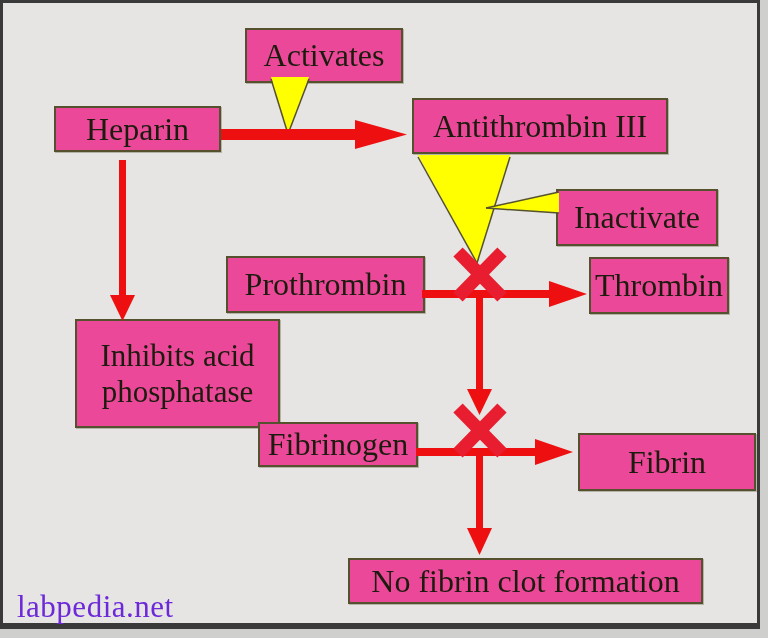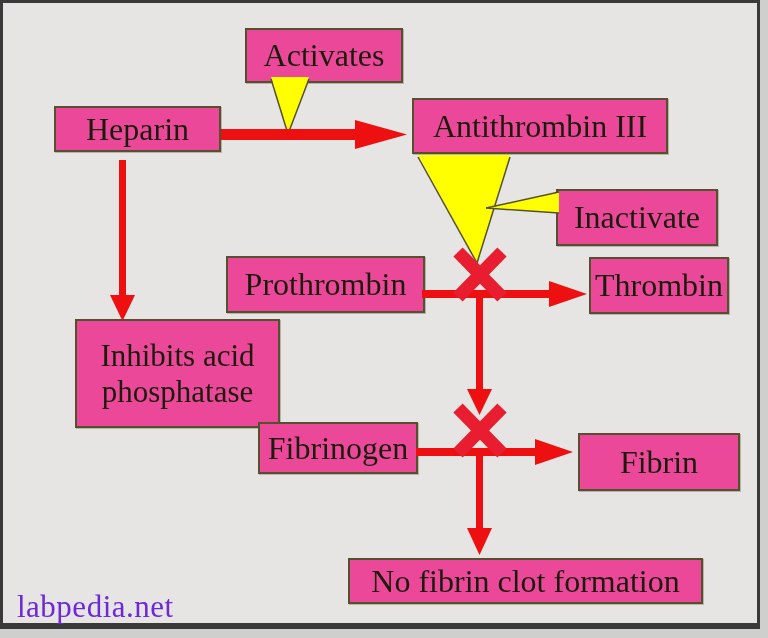--- a/index.html
+++ b/index.html
@@ -58,23 +58,23 @@
   <div class="node" style="left:409px;top:95px;width:256px;height:56px;">Antithrombin III</div>
 
   <div class="node" style="left:223px;top:253px;width:199px;height:57px;">Prothrombin</div>
 
   <div class="node" style="left:553px;top:186px;width:162px;height:57px;">Inactivate</div>
 
   <div class="node" style="left:586px;top:254px;width:140px;height:57px;">Thrombin</div>
 
   <div class="node small" style="left:51px;top:316px;width:205px;height:109px;padding:0 10px;margin-left:21px;">Inhibits acid phosphatase</div>
 
-  <div class="node" style="left:255px;top:419px;width:160px;height:52px;text-align:right;">Fibrinogen</div>
+  <div class="node" style="left:255px;top:419px;width:160px;height:45px;text-align:right;">Fibrinogen</div>
 
-  <div class="node" style="left:575px;top:430px;width:162px;height:58px;">Fibrin</div>
+  <div class="node" style="left:575px;top:430px;width:178px;height:58px;">Fibrin</div>
 
   <div class="node" style="left:345px;top:555px;width:355px;height:46px;">No fibrin clot formation</div>
 
   <svg class="overlay" viewBox="0 0 762 632">
 
     <g>
       <polygon points="268,74 306,74 285,131" fill="#ffff00"></polygon>
       <line x1="268" y1="76" x2="285" y2="131" stroke="#55512e" stroke-width="1.5"></line>
       <line x1="306" y1="76" x2="285" y2="131" stroke="#55512e" stroke-width="1.5"></line>
     </g>

